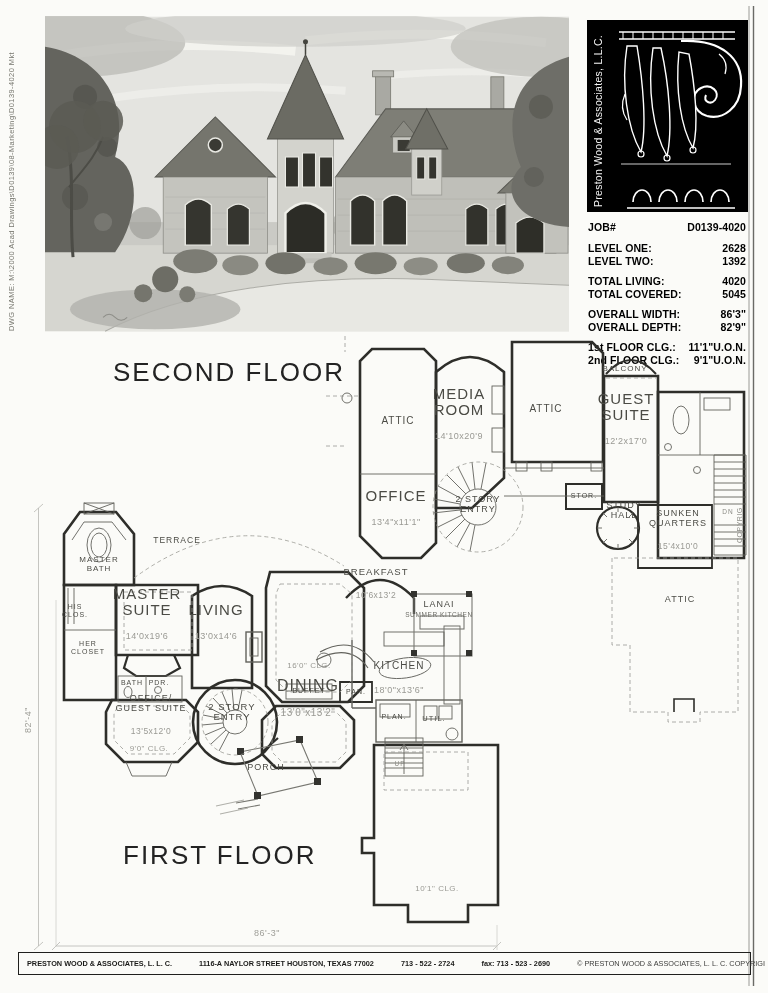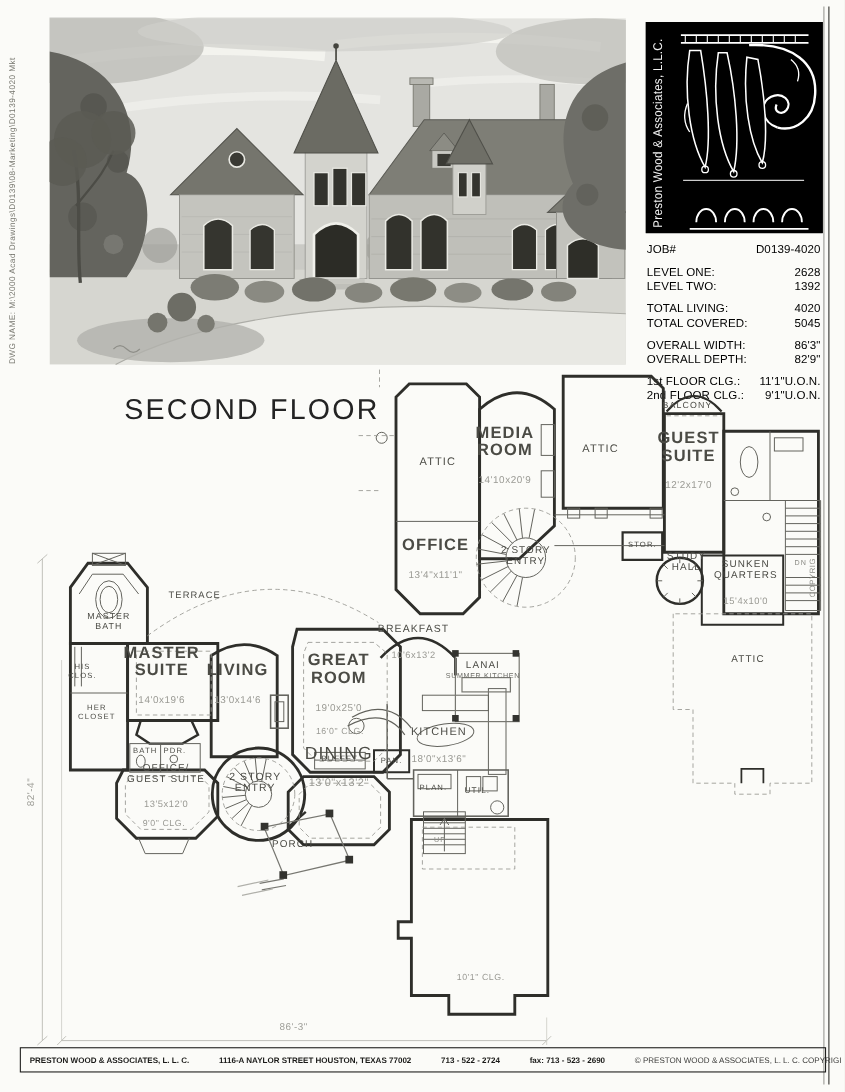--- a/index.html
+++ b/index.html
@@ -16,32 +16,32 @@
   .sub{display:block;font-size:6.5px;color:#6f6f69;letter-spacing:.6px;margin-top:1px;white-space:nowrap;}
   .clgl{position:absolute;transform:translate(-50%,-50%);font-size:8px;color:#9a9a94;letter-spacing:.5px;white-space:nowrap;}
   .s65{font-size:6.5px;color:#8b8b85;}
   .s7{font-size:7px;}
   .s75{font-size:7.5px;}
   .s8{font-size:8px;}
   .s85{font-size:8.5px;}
   .s9{font-size:9px;}
   .s95{font-size:9.5px;}
   .s10{font-size:10px;}
-  .s15{font-size:15px;font-weight:bold;}
+  .s15{font-size:15px;}
   .s16{font-size:16px;}
   .nowrap{white-space:nowrap;}
   
   .vrot{position:absolute;transform-origin:0 0;transform:rotate(-90deg);white-space:nowrap;}
   #dwg-name{left:7px;top:331px;font-size:7.5px;color:#77776f;letter-spacing:.4px;}
   #copyr-edge{left:736px;top:543px;font-size:7px;color:#8d8d87;letter-spacing:.5px;}
   #dim-depth{left:23px;top:733px;font-size:9px;color:#9f9f99;letter-spacing:.5px;}
   #dim-width{position:absolute;left:254px;top:928px;font-size:9px;color:#9f9f99;letter-spacing:.5px;}
   
   #jobinfo{position:absolute;left:588px;top:221px;width:158px;color:#000;}
-  .ji-row{display:flex;justify-content:space-between;font-size:10.5px;font-weight:normal;
+  .ji-row{display:flex;justify-content:space-between;font-size:10.5px;font-weight:bold;
           line-height:13px;letter-spacing:.1px;}
   .ji-job{margin-bottom:8px;}
   .gap{margin-top:7px;}
   
   #footer{position:absolute;left:18px;top:952px;width:733px;height:23px;border:1.2px solid #20201e;
           display:flex;align-items:center;gap:27px;padding:0 8px;box-sizing:border-box;
           font-size:7.3px;font-weight:bold;color:#1a1a18;white-space:nowrap;}
   #footer .cpy{margin-left:auto;font-weight:normal;color:#3c3c3a;}
   
   #logo{position:absolute;left:587px;top:20px;width:161px;height:192px;background:#000;}
@@ -338,20 +338,21 @@
       <line x1="38.5" y1="508" x2="38.5" y2="946"></line>
       <path d="M34,512 L43,504 M34,950 L43,942"></path>
       <line x1="56" y1="600" x2="56" y2="946" stroke="#d0d0ca"></line>
       <line x1="56" y1="946" x2="497" y2="946"></line>
       <path d="M52,950 L60,942 M493,950 L501,942"></path>
       <line x1="497" y1="925" x2="497" y2="950" stroke="#d0d0ca"></line>
     </g>
   </svg>
 
   <div class="floor-title" style="left:113px;top:357px">SECOND FLOOR</div>
+  <div class="floor-title" style="left:123px;top:840px">FIRST FLOOR</div>
 
   <div class="room" style="left:398px;top:421px;width:40px">
       <span class="nm s10">ATTIC</span>
     </div>
   <div class="room" style="left:459px;top:414px;width:80px">
       <span class="nm s15">MEDIA ROOM</span>
       <span class="dm">14'10x20'9</span>
     </div>
   <div class="room" style="left:546px;top:409px;width:40px">
       <span class="nm s10">ATTIC</span>
@@ -399,24 +400,20 @@
   <div class="room" style="left:88px;top:648px;width:34px">
       <span class="nm s7">HER CLOSET</span>
     </div>
   <div class="room" style="left:147px;top:614px;width:76px">
       <span class="nm s15">MASTER SUITE</span>
       <span class="dm">14'0x19'6</span>
     </div>
   <div class="room" style="left:216px;top:622px;width:70px">
       <span class="nm s15">LIVING</span>
       <span class="dm">13'0x14'6</span>
-    </div>
-  <div class="room" style="left:308px;top:621px;width:82px">
-      <span class="nm s15">GREAT ROOM</span>
-      <span class="dm">19'0x25'0</span>
     </div>
   <div class="clgl" style="left:309px;top:665px">16'0" CLG.</div>
   <div class="room" style="left:376px;top:584px;width:90px">
       <span class="nm s95 nowrap">BREAKFAST</span>
       <span class="dm s85">10'6x13'2</span>
     </div>
   <div class="room" style="left:439px;top:609px;width:90px">
       <span class="nm s9">LANAI</span>
       <span class="sub">SUMMER KITCHEN</span>
     </div>

